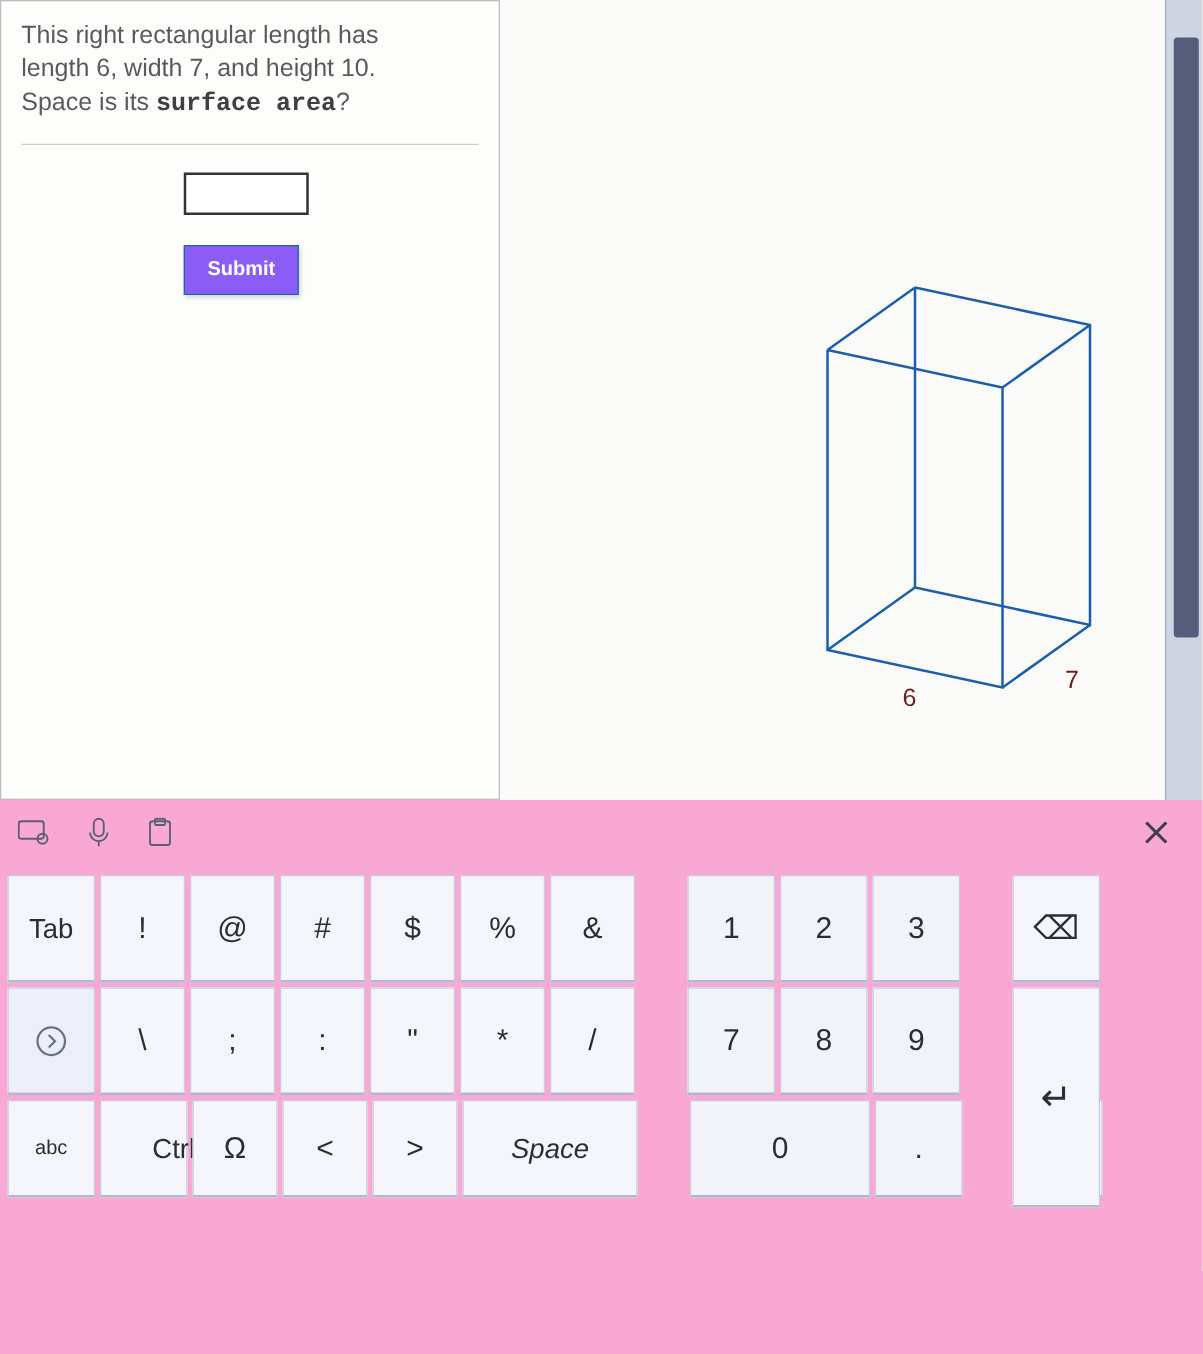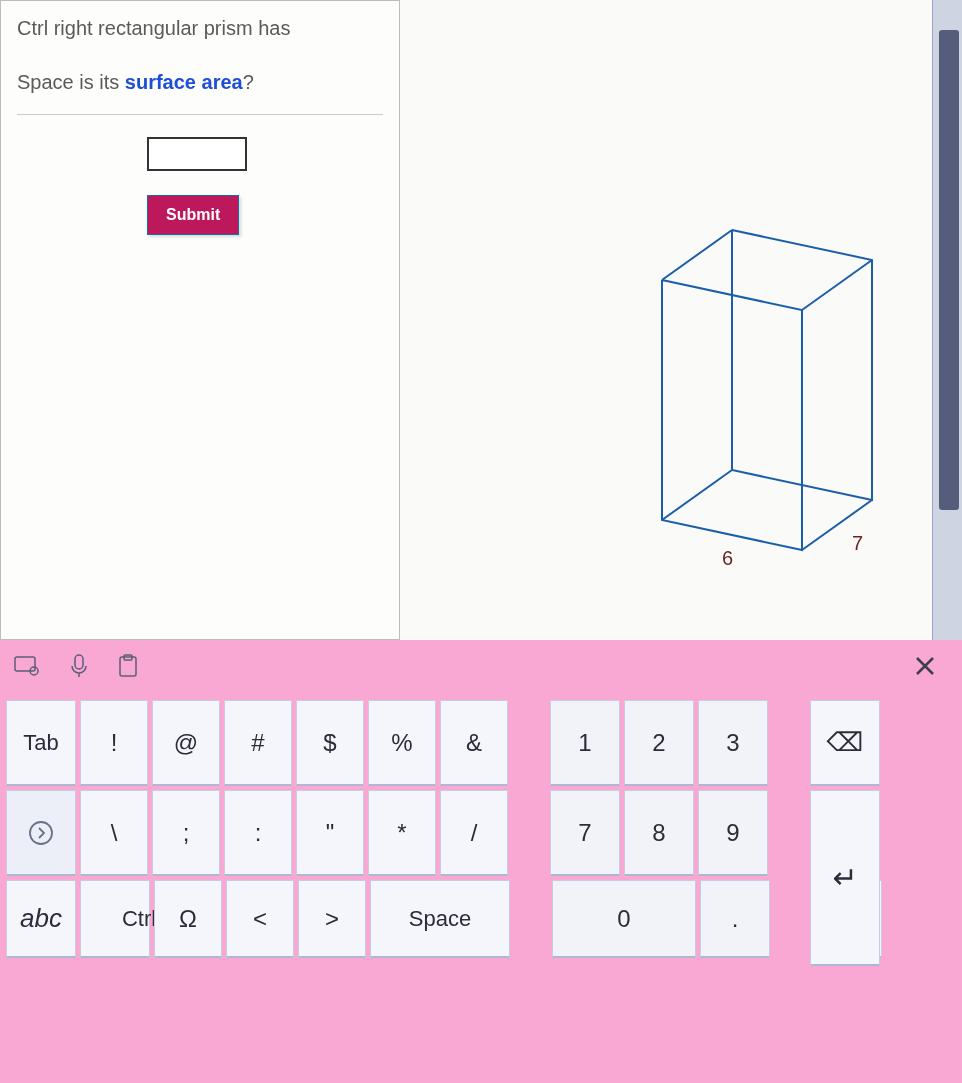--- a/index.html
+++ b/index.html
@@ -23,41 +23,41 @@
     border: 1px solid #bbb;
     background: #fdfdfb;
     padding: 14px 16px 20px;
     margin-top: 0;
   }
   .question-text {
     color: #5a5a5a;
     font-size: 20px;
     line-height: 1.35;
   }
-  .question-text .bold { font-weight: 700; color:#1d4ed8;}
+  .question-text .bold { font-weight: 700; color:#404040;font-family:Liberation Mono, monospace;}
   .divider {
     border: 0;
     border-top: 1px solid #ccc;
     margin: 18px 0 22px;
   }
   .answer-input {
     display:inline-block;
     width: 100px;
     height: 34px;
     border: 2px solid #333;
     background: #fff;
     margin-left: 130px;
     font-size:18px;
     padding:2px 6px;
   }
   .submit-btn {
     display:block;
     margin-left: 130px;
     margin-top: 24px;
-    background: #be185d;
+    background: #8b5cf6;
     color: #fff;
     border: 1px solid #156ca8;
     font-weight: 700;
     font-size: 16px;
     padding: 10px 18px;
     cursor: pointer;
     box-shadow: 2px 2px 3px rgba(0,0,0,.15);
   }
   .figure-area {
     position: absolute;
@@ -125,32 +125,32 @@
   }
   .key.tab{ width:70px; font-size:22px;}
   .gap-num{ width:34px; }
   .key.sym{ width:68px; }
   .key.num{ width:70px; background:#f1f3f9;}
   .key.fn { width:70px; background:#eceff7; }
   .key.back{ width:70px; font-size:26px;}
   .key.enter{ width:70px; font-size:30px;}
   .key.tall{ height:176px; }
   .key.space{ flex:1; font-size:22px;}
-  .key.abc{ width:70px; font-size:26px;font-style:italic;}
+  .key.abc{ width:70px; font-size:16px;}
   .key.ctrl{ width:70px; font-size:22px;padding-left:48px;}
   .key.eng{ width:70px; font-size:20px;}
 </style>
 </head>
 <body>
 
 <div class="content-area">
   <div class="question-panel">
     <div class="question-text">
-      <span>Ctrl right rectangular prism has</span><br>
-      <br>
+      <span>This right rectangular length has</span><br>
+      <span>length 6, width 7, and height 10.</span><br>
       <span>Space is its </span><span class="bold">surface area</span><span>?</span>
     </div>
     <hr class="divider">
     <input class="answer-input" type="text" value="" style="">
     <button class="submit-btn">Submit</button>
   </div>
 
   <svg class="figure-area" width="300" height="380">
     <g stroke="#1b5fa8" stroke-width="2" fill="none">
 
@@ -259,21 +259,21 @@
       <div class="gap-num"></div>
       <div style="width:70px"></div>
     </div>
 
     <div class="kb-row" style="height:78px;">
       <div class="key abc">abc</div>
       <div class="key ctrl">Ctrl</div>
       <div class="key sym">Ω</div>
       <div class="key sym">&lt;</div>
       <div class="key sym">&gt;</div>
-      <div class="key space" style="width:140px;flex:0 0 140px;">Space</div>
+      <div class="key space" style="width:140px;flex:0 0 140px;font-style:italic;">Space</div>
       <div class="gap-num"></div>
       <div class="key num" style="width:144px">0</div>
       <div class="key num">.</div>
       <div class="gap-num"></div>
       <div class="key eng">ENG</div>
     </div>
 
   </div>
 </div>
 

